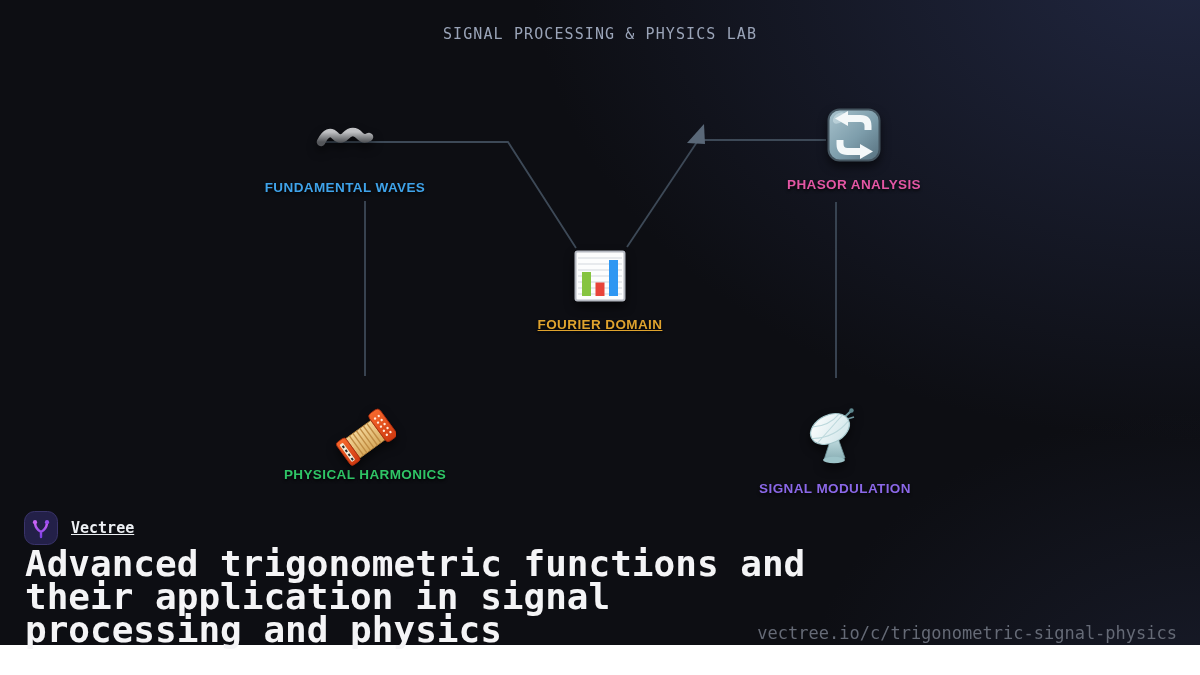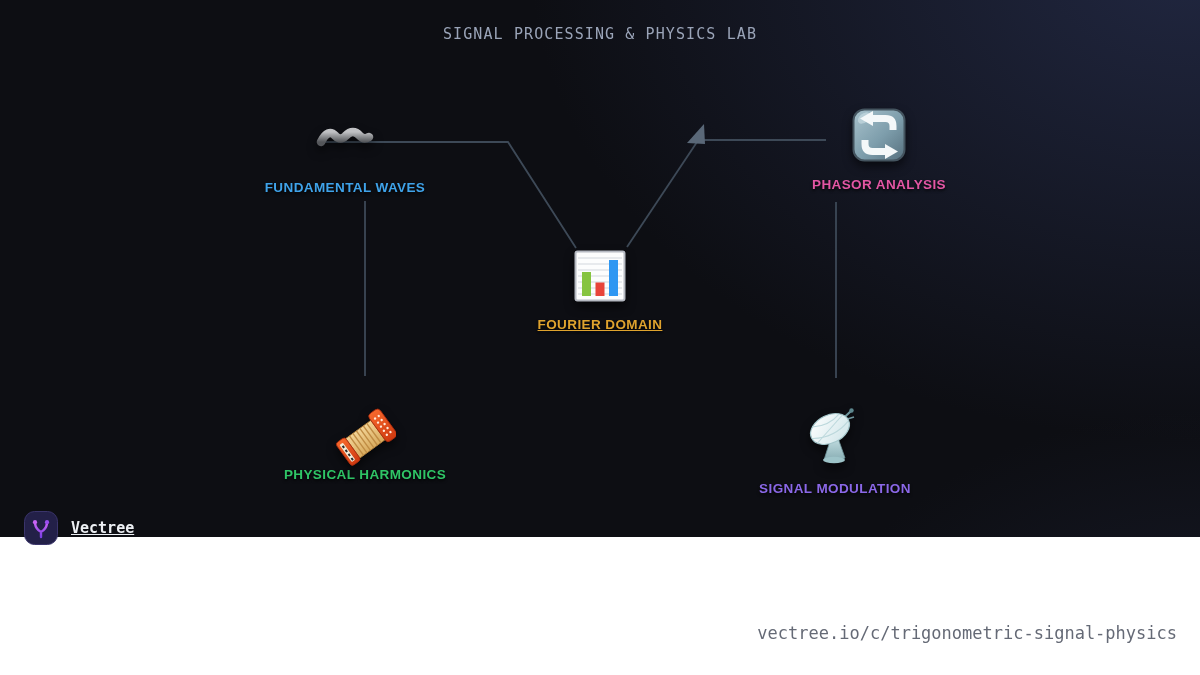--- a/index.html
+++ b/index.html
@@ -3,21 +3,21 @@
 <meta charset="utf-8">
 <style>
   html, body { margin: 0; padding: 0; }
   body {
     width: 1200px; height: 675px;
     font-family: "Liberation Sans", sans-serif;
     overflow: hidden;
   }
   .canvas {
     position: relative;
-    width: 1200px; height: 537px;
+    width: 1200px; height: 645px;
     background:
       radial-gradient(1100px 800px at 1190px -40px, rgba(36,43,72,0.85), rgba(36,43,72,0) 60%),
       radial-gradient(700px 500px at 1210px 700px, rgba(28,32,50,0.7), rgba(28,32,50,0) 58%),
       #0d0e13;
   }
   .page-title {
     position: absolute; top: 25px; left: 0; width: 100%;
     text-align: center;
     font-family: "DejaVu Sans Mono", monospace;
     font-size: 15px; letter-spacing: 1.1px;
@@ -26,21 +26,21 @@
   svg.edges { position: absolute; left: 0; top: 0; z-index: 1; pointer-events: none; }
   .node { position: absolute; z-index: 2; width: 240px; display: flex; flex-direction: column; align-items: center; }
   .node .icon-wrap { filter: drop-shadow(0 5px 5px rgba(0,0,0,0.55)); line-height: 0; }
   .node-label {
     font-weight: bold; font-size: 13.5px; letter-spacing: 0.4px;
     text-shadow: 0 2px 3px rgba(0,0,0,0.7);
     white-space: nowrap; line-height: 14px;
   }
   .node-fw { left: 225px; top: 120px; }
   .node-fw .node-label { margin-top: 25px; color: #3fa3ea; }
-  .node-pa { left: 759px; top: 108px; align-items: center; }
+  .node-pa { left: 734px; top: 108px; align-items: center; }
   .node-pa .node-label { margin-top: 16px; color: #e356a4; }
   .node-fd { left: 480px; top: 249px; }
   .node-fd .node-label { margin-top: 15px; color: #dfa32e; text-decoration: underline; }
   .node-ph { left: 245px; top: 406px; }
   .node-ph .node-label { color: #2fc566; }
   .node-sm { left: 715px; top: 405px; }
   .node-sm .node-label { margin-top: 15px; color: #8b68e8; }
 
   .brand-row {
     position: absolute; left: 24px; top: 511px; z-index: 3;
@@ -207,16 +207,21 @@
         </defs>
         <rect x="0.5" y="0.5" width="33" height="33" rx="10" fill="#232048" stroke="#3a346b" stroke-width="1"></rect>
         <path d="M17 26 V21 M17 21 C13.5 19 11.5 16 11 12.5 M17 21 C20.5 19 22.5 16 23 12.5" fill="none" stroke="url(#vg)" stroke-width="2.4" stroke-linecap="round"></path>
         <circle cx="11" cy="11.2" r="2.1" fill="#c964f5"></circle>
         <circle cx="23" cy="11.2" r="2.1" fill="#9b4df0"></circle>
       </svg>
     </span>
     <span class="brand-name">Vectree</span>
   </div>
 
+  <div class="headline">
+    <div>Advanced trigonometric functions and</div>
+    <div>their application in signal</div>
+    <div>processing and physics</div>
+  </div>
 
   <div class="footer-url">vectree.io/c/trigonometric-signal-physics</div>
 
 </div>
 
 </body></html>

